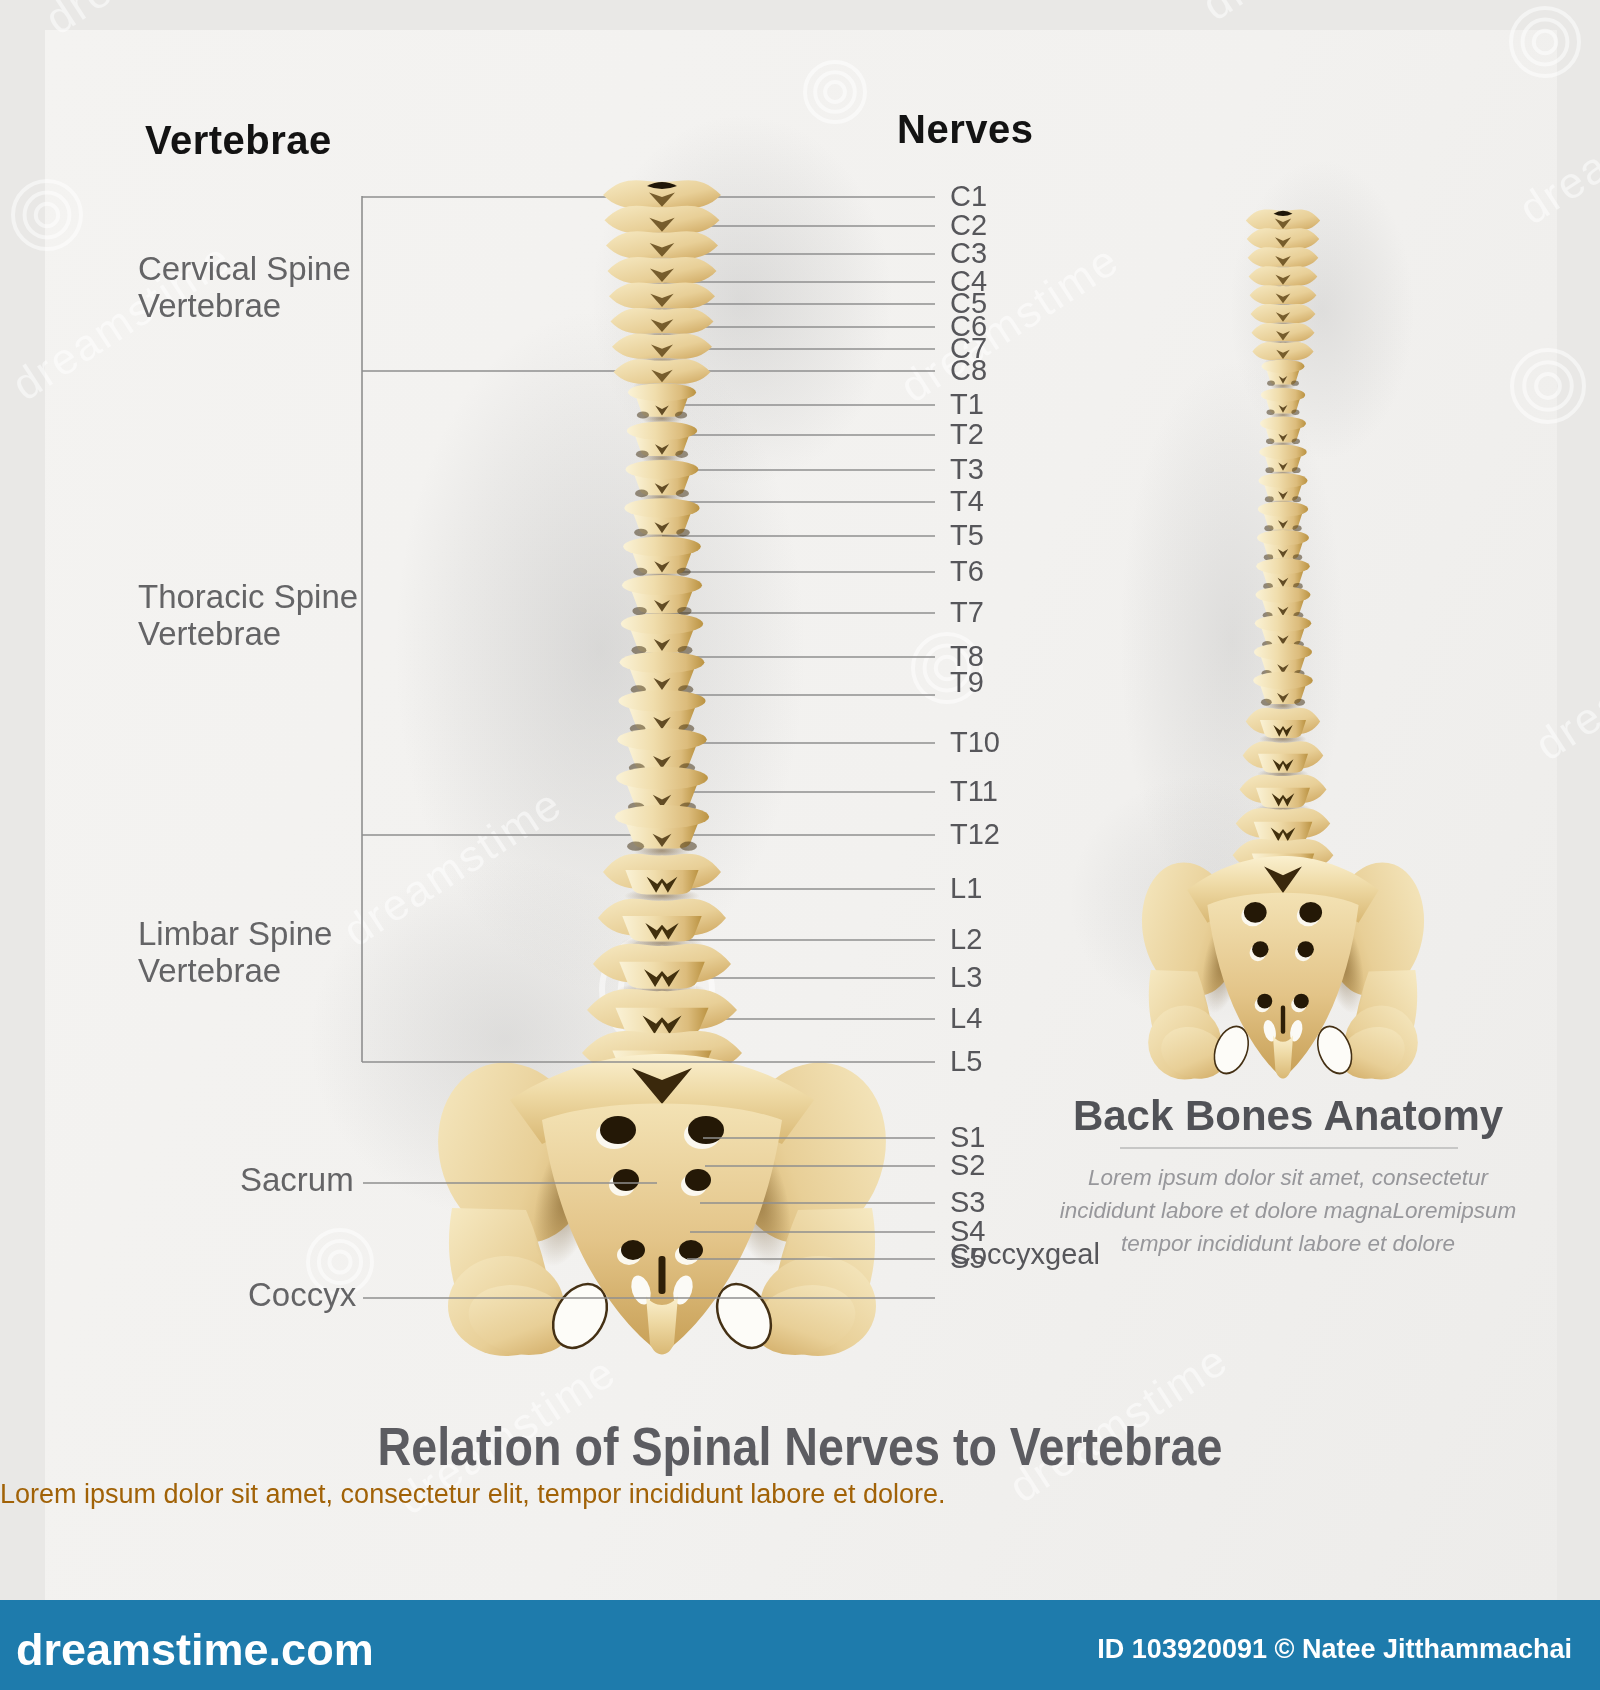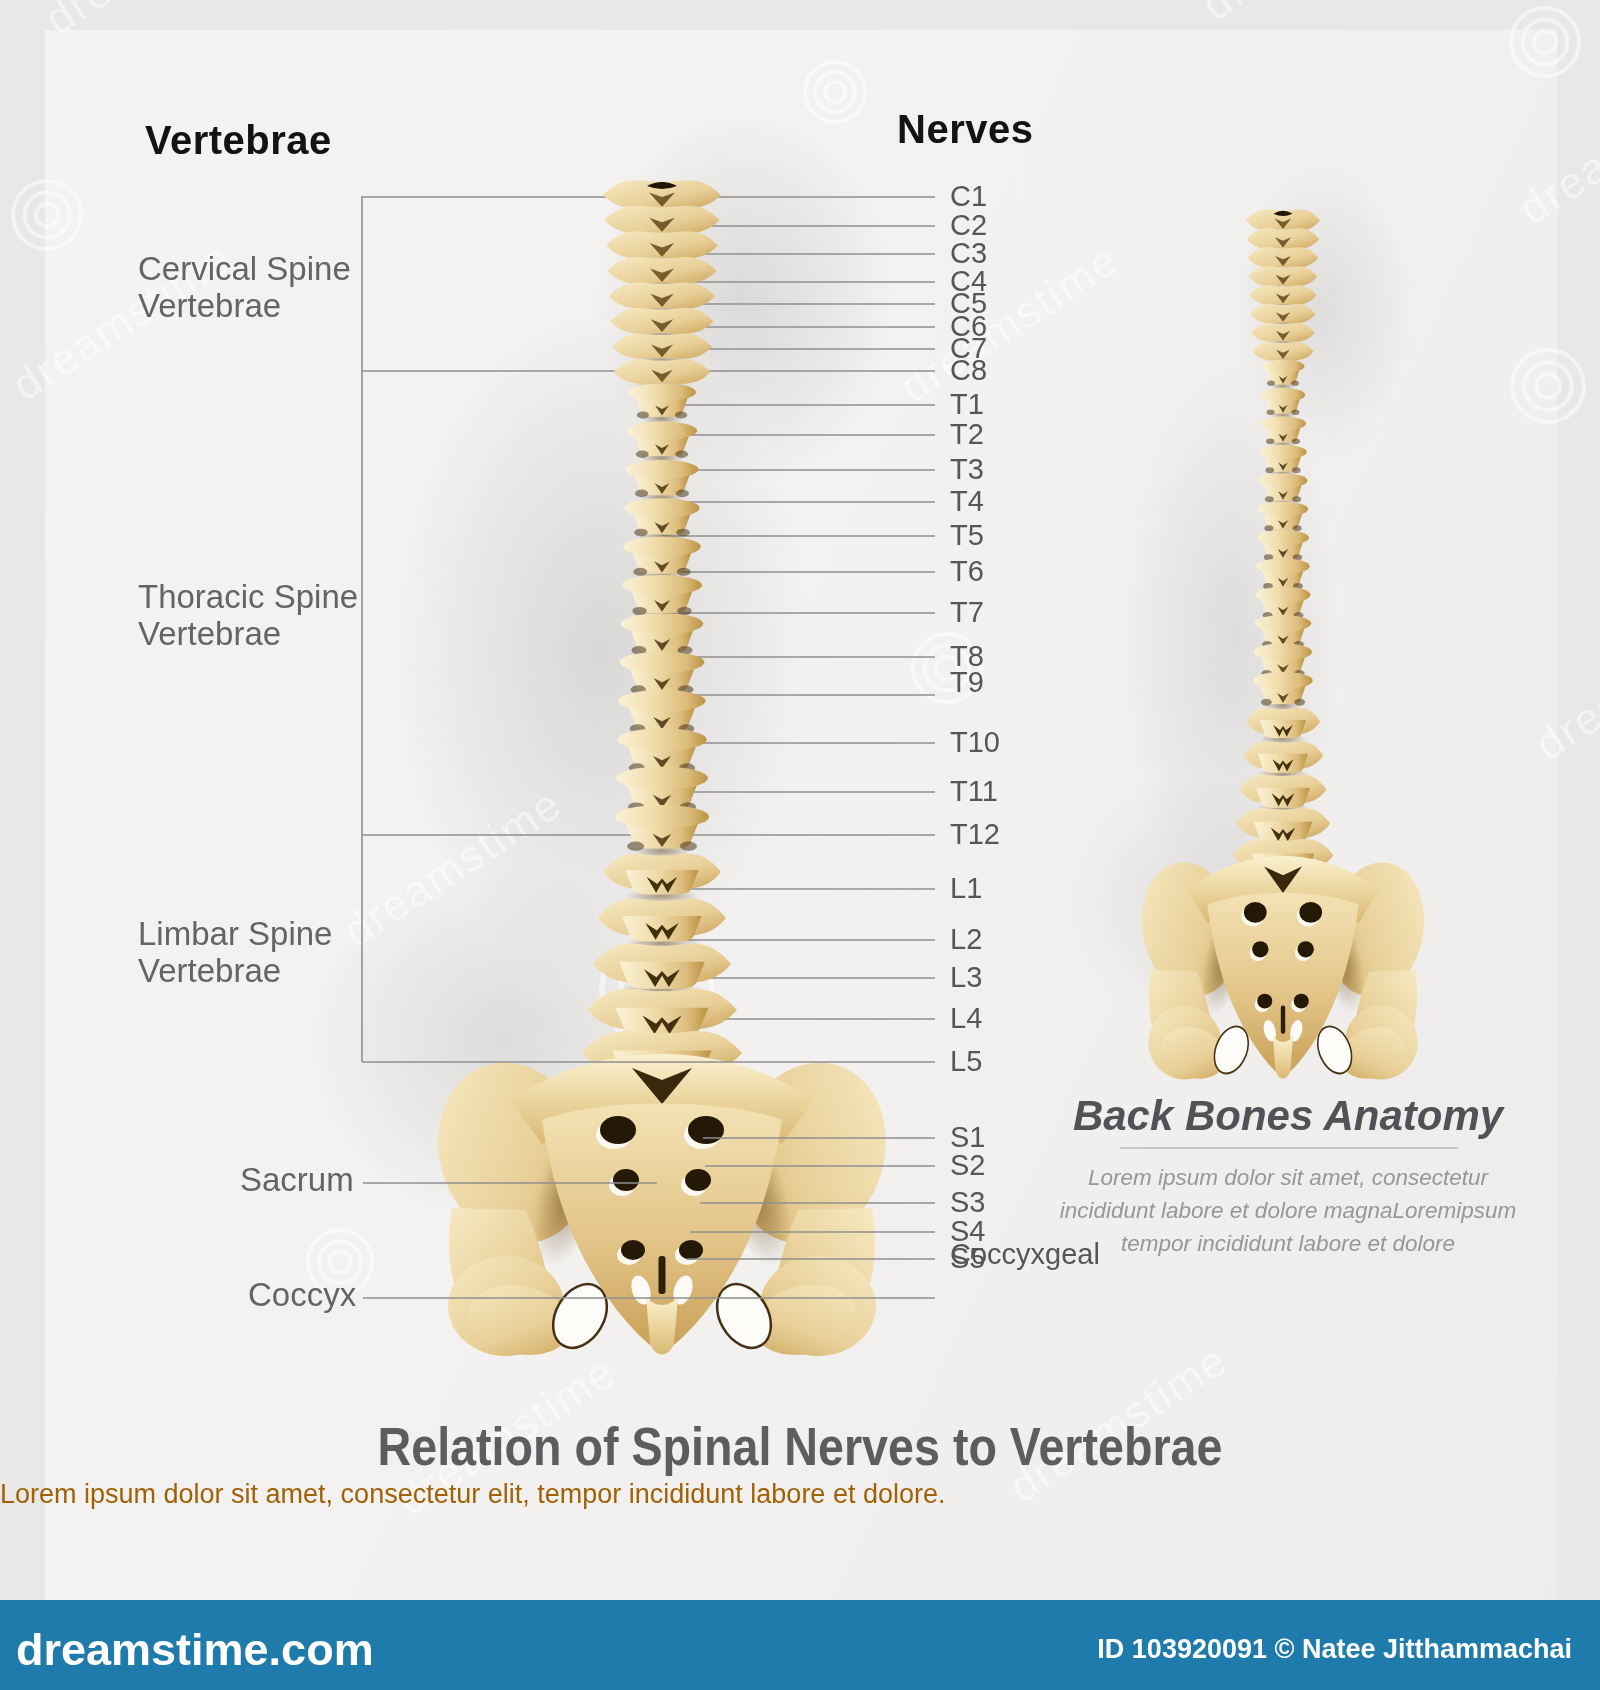--- a/index.html
+++ b/index.html
@@ -6,21 +6,21 @@
   body{width:1600px;height:1690px;position:relative;overflow:hidden;
        background:#e9e8e6;font-family:"Liberation Sans",sans-serif;}
   .panel{position:absolute;left:45px;top:30px;width:1512px;height:1570px;
          background:linear-gradient(115deg,#f4f3f1 0%,#f2f1ef 55%,#edecea 100%);}
   #art{position:absolute;left:0;top:0;}
   .txt{position:absolute;}
   .hdr{font-weight:bold;font-size:40px;color:#131313;letter-spacing:.5px;}
   .sec{font-size:33px;color:#646466;line-height:1.13;}
   .nerve-label{position:absolute;left:950px;font-size:29px;color:#56565a;}
   .panel-title{left:1048px;top:1092px;width:480px;text-align:center;
-               font-size:42px;font-weight:bold;color:#515257;font-style:italic;}
+               font-size:42px;font-weight:bold;color:#515257;}
   .panel-rule{position:absolute;left:1120px;top:1147px;width:338px;height:2px;background:#c7c7c6;}
   .panel-text{left:1028px;top:1161px;width:520px;text-align:center;
               font-size:22.5px;line-height:33px;color:#97979b;font-style:italic;}
   .f-title{left:0;top:1416px;width:1600px;text-align:center;font-size:53px;
            font-weight:bold;color:#5c5c61;transform:scaleX(.88);}
   .f-sub{left:0;top:1479px;width:1600px;text-align:left;font-size:27px;color:#a16207;}
   .bar{position:absolute;left:0;top:1600px;width:1600px;height:90px;background:#1e7bac;}
   .logo{position:absolute;left:16px;top:1624px;font-size:45px;font-weight:bold;color:#ffffff;letter-spacing:0;}
   .credit{position:absolute;right:28px;top:1634px;font-size:27px;font-weight:bold;color:#ffffff;}
 </style>

